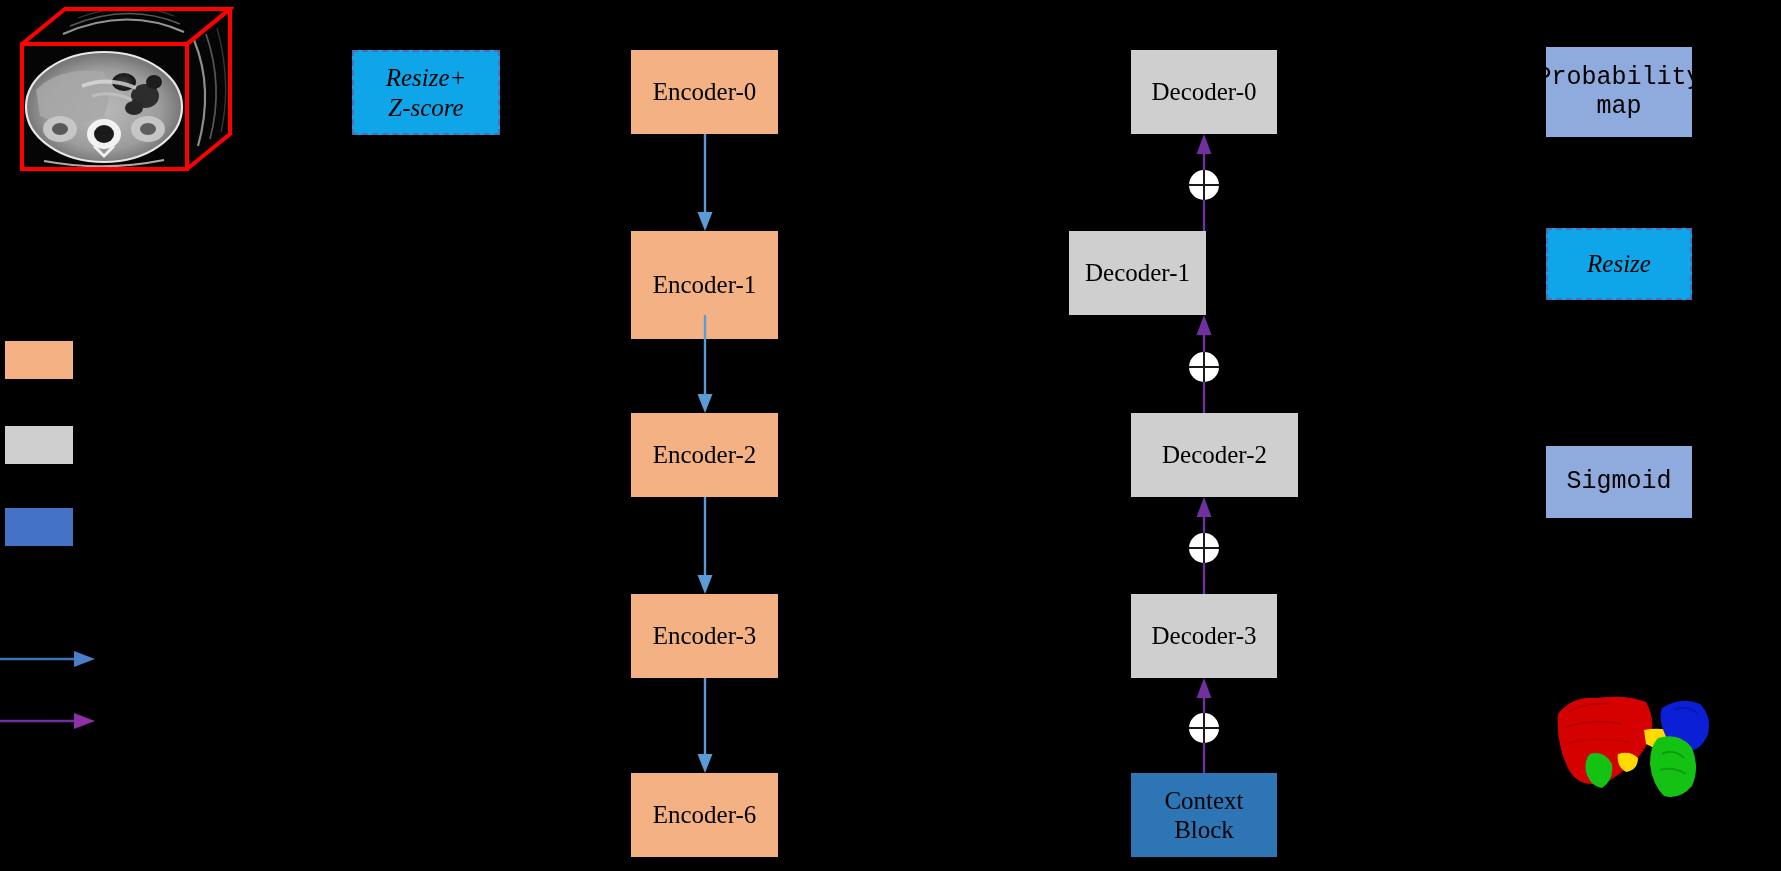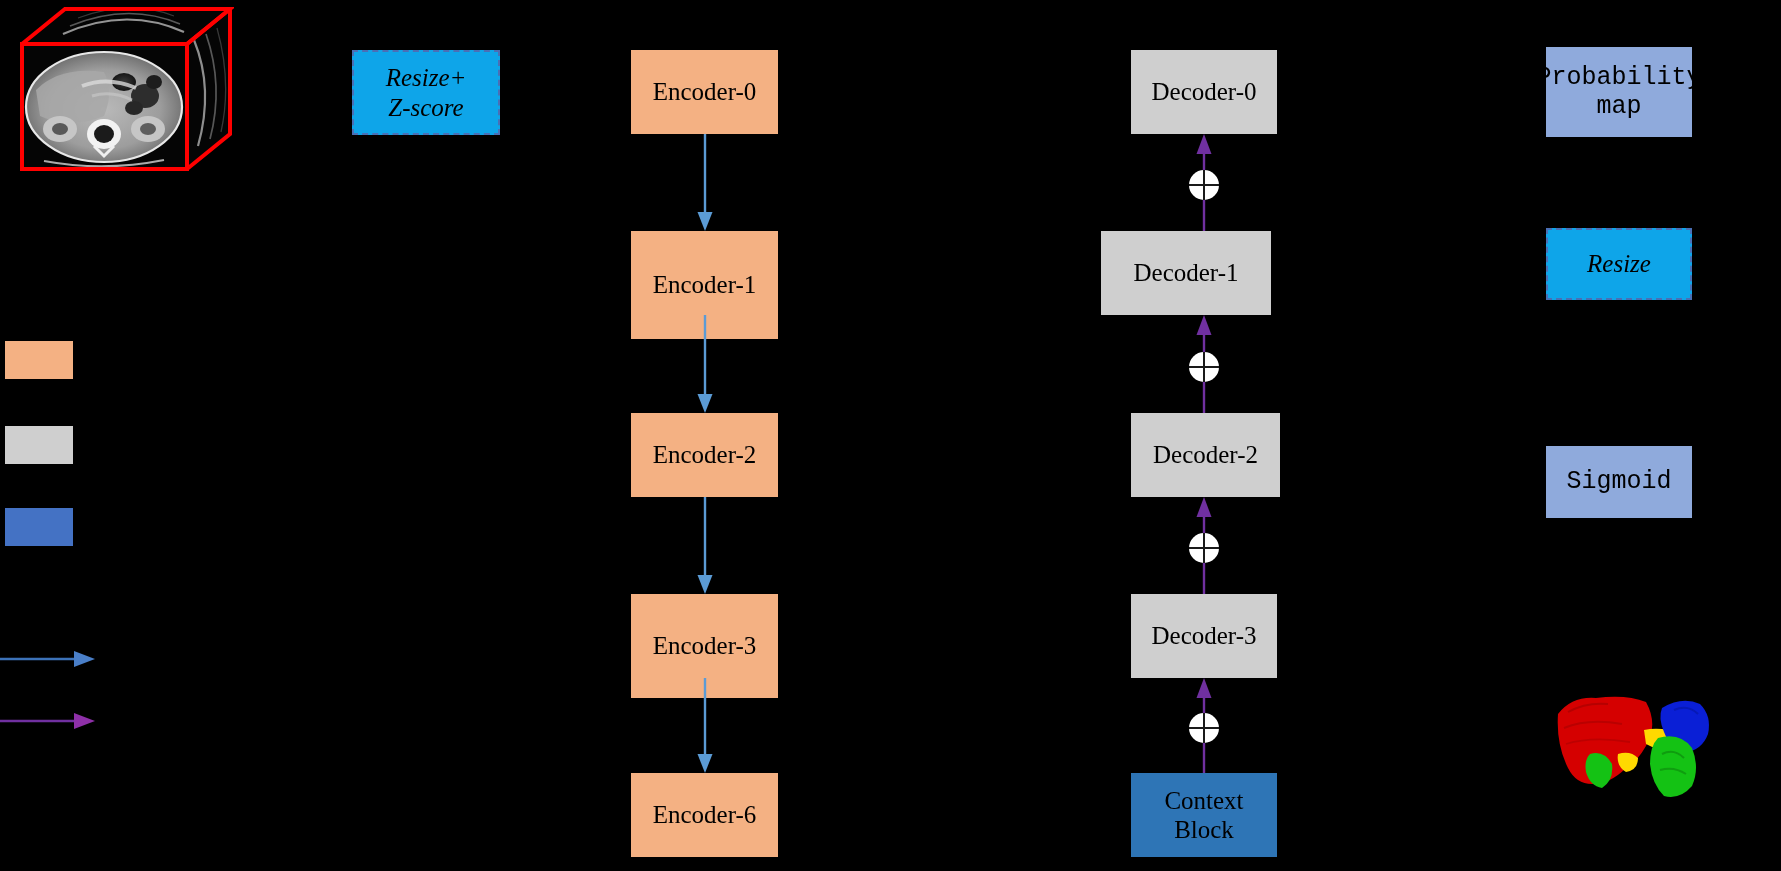--- a/index.html
+++ b/index.html
@@ -194,21 +194,21 @@
       </g>
     </svg>
   </div>
 
   <div class="node op-dashed" style="left:352px; top:50px; width:148px; height:85px;">Resize+
 Z-score</div>
 
   <div class="node encoder" style="left:631px; top:50px; width:147px; height:84px;">Encoder-0</div>
   <div class="node encoder" style="left:631px; top:231px; width:147px; height:108px;">Encoder-1</div>
   <div class="node encoder" style="left:631px; top:413px; width:147px; height:84px;">Encoder-2</div>
-  <div class="node encoder" style="left:631px; top:594px; width:147px; height:104px;">Encoder-3</div>
+  <div class="node encoder" style="left:631px; top:594px; width:147px; height:84px;">Encoder-3</div>
   <div class="node encoder" style="left:631px; top:773px; width:147px; height:84px;">Encoder-6</div>
 
   <div class="arrow" style="left:696px; top:134px;">
     <svg width="18" height="98" viewBox="0 0 18 98">
       <line x1="9" y1="0" x2="9" y2="82" stroke="#5b9bd5" stroke-width="2.4"></line>
       <polygon points="9,97 1.5,78 16.5,78" fill="#5b9bd5"></polygon>
     </svg>
   </div>
   <div class="arrow" style="left:696px; top:315px;">
     <svg width="18" height="99" viewBox="0 0 18 99">
@@ -223,22 +223,22 @@
     </svg>
   </div>
   <div class="arrow" style="left:696px; top:678px;">
     <svg width="18" height="96" viewBox="0 0 18 96">
       <line x1="9" y1="0" x2="9" y2="80" stroke="#5b9bd5" stroke-width="2.4"></line>
       <polygon points="9,95 1.5,76 16.5,76" fill="#5b9bd5"></polygon>
     </svg>
   </div>
 
   <div class="node decoder" style="left:1131px; top:50px; width:146px; height:84px;">Decoder-0</div>
-  <div class="node decoder" style="left:1101px; top:231px; width:170px; height:84px;">Decoder-1</div>
-  <div class="node decoder" style="left:1131px; top:413px; width:149px; height:84px;">Decoder-2</div>
+  <div class="node decoder" style="left:1069px; top:231px; width:137px; height:84px;">Decoder-1</div>
+  <div class="node decoder" style="left:1131px; top:413px; width:167px; height:84px;">Decoder-2</div>
   <div class="node decoder" style="left:1131px; top:594px; width:146px; height:84px;">Decoder-3</div>
 
   <div class="node context" style="left:1131px; top:773px; width:146px; height:84px;">Context
 Block</div>
 
   <div class="arrow" style="left:1195px; top:134px;">
     <svg width="18" height="98" viewBox="0 0 18 98">
       <line x1="9" y1="97" x2="9" y2="16" stroke="#7030a0" stroke-width="2.4"></line>
       <polygon points="9,0 1.5,20 16.5,20" fill="#7030a0"></polygon>
     </svg>

